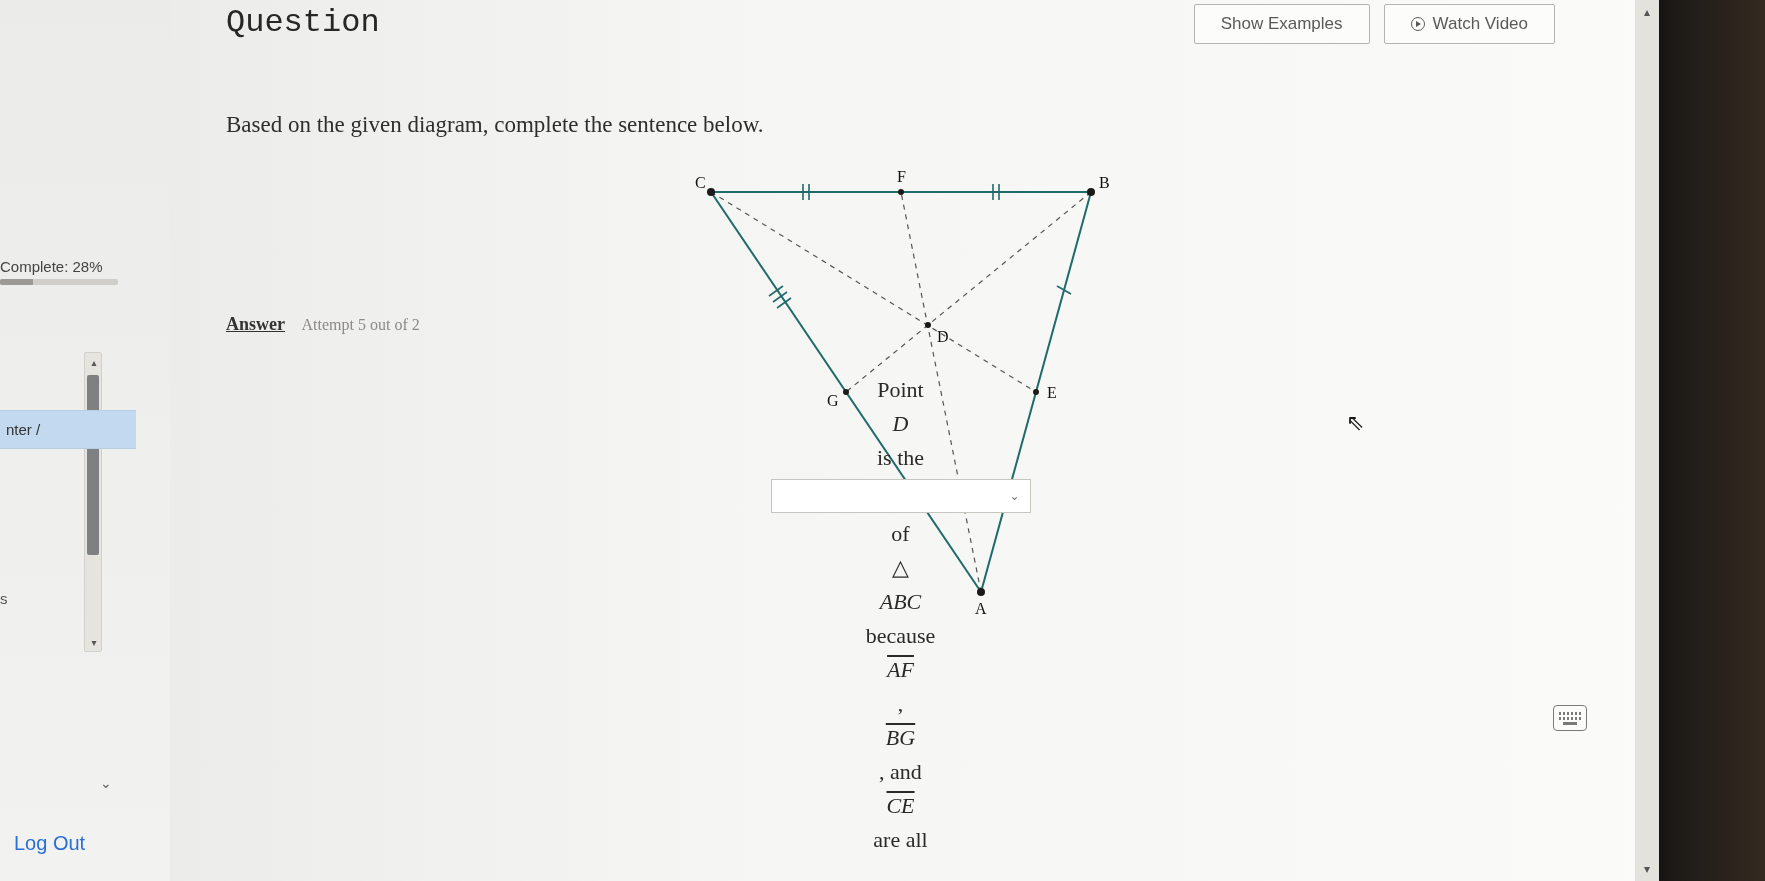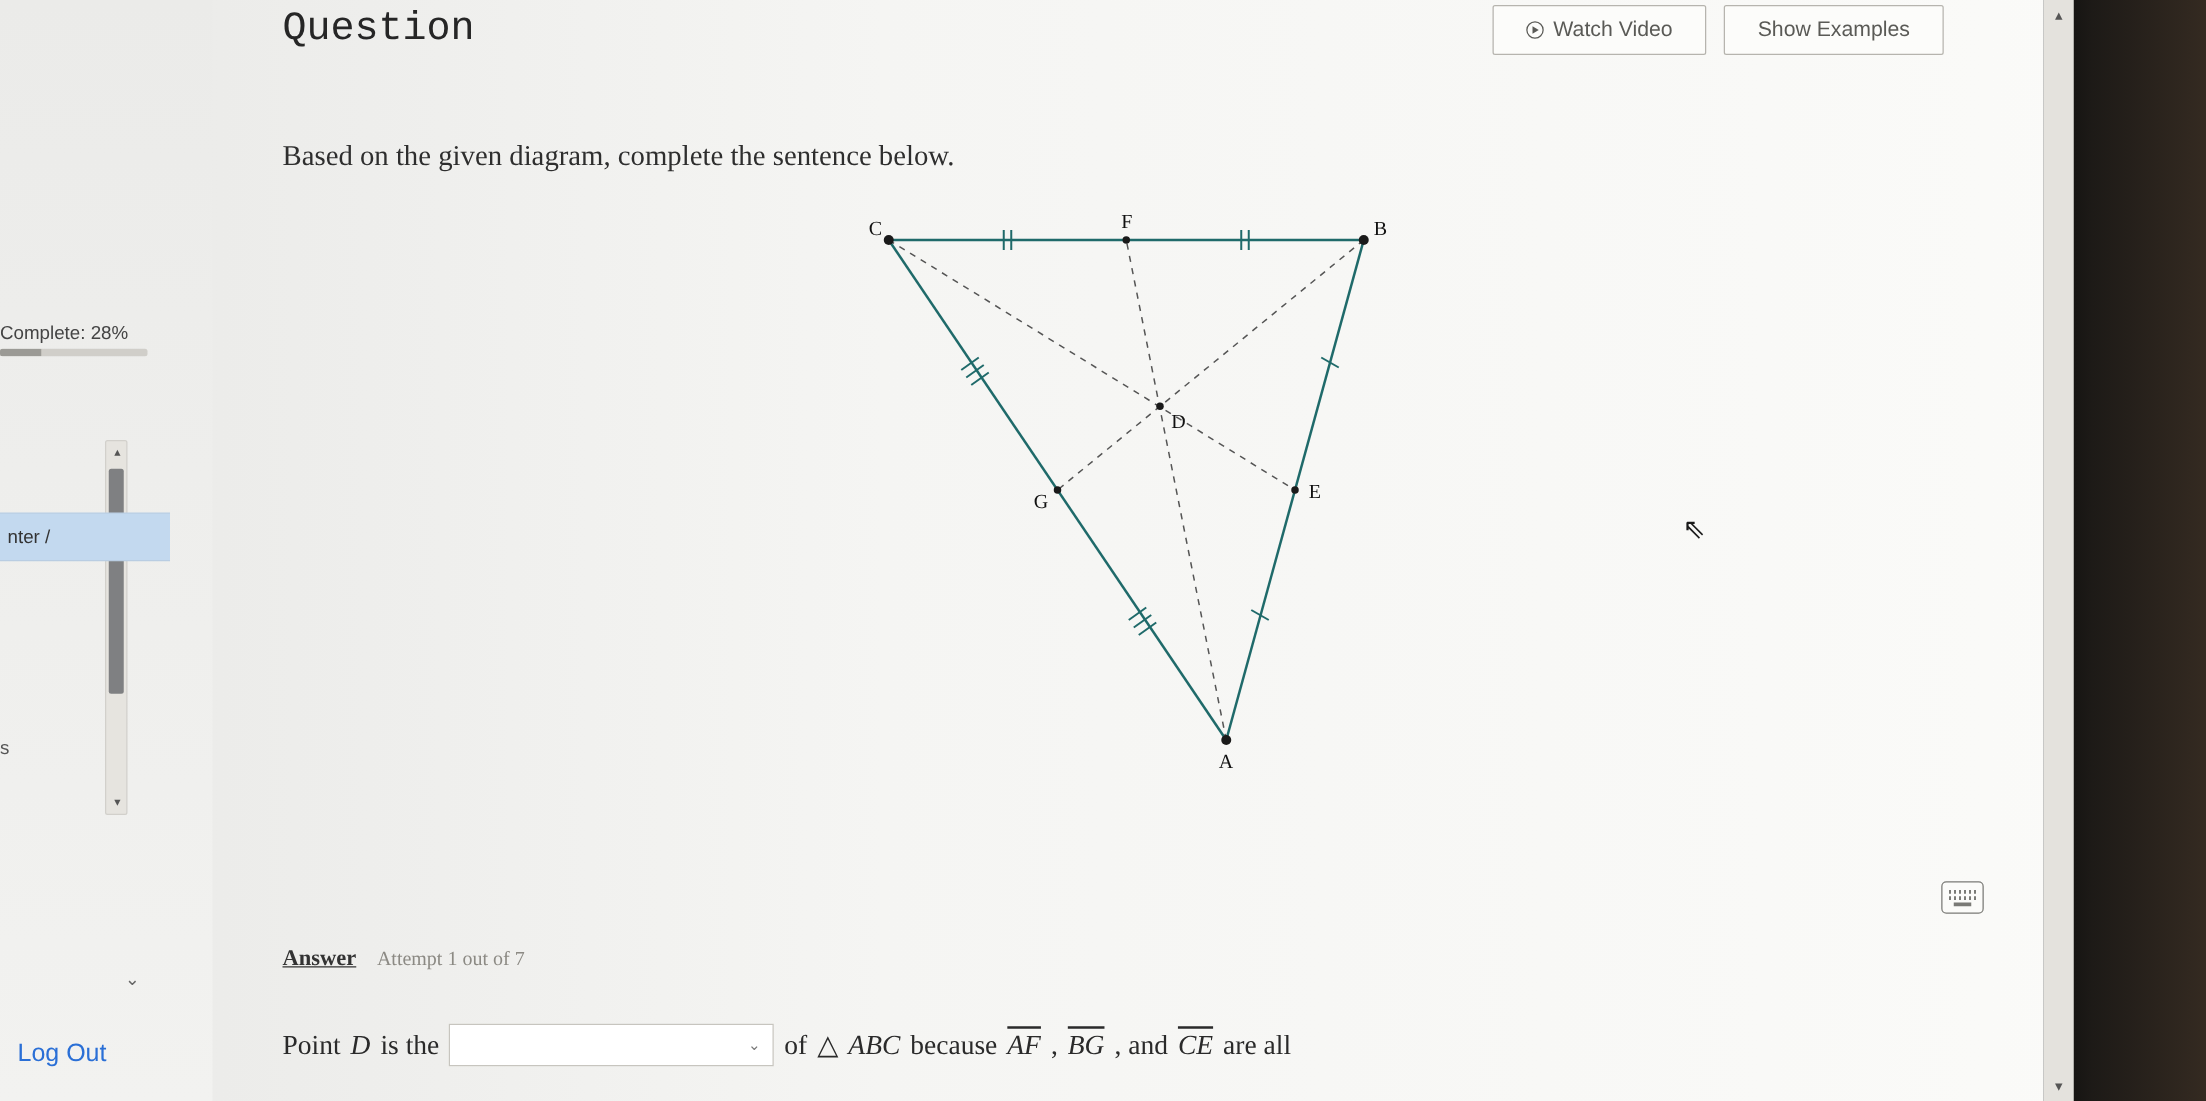--- a/index.html
+++ b/index.html
@@ -34,21 +34,21 @@
   .solid { stroke:#1f6a6a; stroke-width:2; fill:none; }
   .dashed { stroke:#555; stroke-width:1.2; stroke-dasharray:5 5; fill:none; }
   .pt { fill:#1a1a1a; }
   .lbl { font: 16px "Times New Roman", serif; fill:#111; }
   .tick { stroke:#1f6a6a; stroke-width:1.6; }
 
   .answer-block { position:absolute; left:56px; bottom:28px; right:60px;}
   .answer-hdr { font-family: Georgia, serif; font-size:18px; color:#333;}
   .answer-hdr .bold { font-weight:700;text-decoration:underline; }
   .answer-hdr .attempt { color:#8c8a84; margin-left:12px; font-size:16px;}
-  .answer-line { display:flex; align-items:center; gap:8px; margin-top:42px; font-family:Georgia,"Times New Roman",serif; font-size:22px; color:#2a2a2a;}
+  .answer-line { display:flex; align-items:center; gap:8px; margin-top:42px; font-family:Georgia,"Times New Roman",serif; font-size:22px; color:#2a2a2a;flex-direction:column;}
   .answer-line .ital { font-style: italic; }
   .dropdown { width:260px; height:34px; border:1px solid #c7c5bf; background:#fff; display:flex; align-items:center; justify-content:flex-end; padding:0 10px; cursor:pointer;}
   .dropdown .caret { color:#777; font-size:12px;}
   .overline { text-decoration: overline; font-style: italic; }
 
   .keyboard-icon { position:absolute; right:48px; bottom:150px; width:34px; height:26px; border:1.5px solid #7a7a76; border-radius:4px; background:#fbfbf9; display:flex; flex-direction:column; justify-content:center; align-items:center; gap:2px; cursor:pointer;}
   .keyboard-icon .dots { width:22px; height:3px; background:repeating-linear-gradient(90deg,#7a7a76 0 2px,transparent 2px 4px);}
   .keyboard-icon .space { width:14px; height:3px; background:#7a7a76;}
 
   .right-strip { width:130px; flex:0 0 130px; background:linear-gradient(90deg,#0c0c0c 0%,#1d1a17 30%,#342a21 100%); position:relative;}
@@ -79,25 +79,25 @@
     <div class="s-letter">s</div>
     <div class="chev">⌄</div>
     <div class="logout">Log Out</div>
   </div>
 
   <div class="main">
     <div class="header-row">
       <div class="q-title">Question</div>
       <div class="header-btns">
         <div class="hbtn">
+          <span>Show Examples</span>
+        </div>
+        <div class="hbtn">
           <span class="play"></span>
           <span>Watch Video</span>
-        </div>
-        <div class="hbtn">
-          <span>Show Examples</span>
         </div>
       </div>
     </div>
 
     <div class="prompt">Based on the given diagram, complete the sentence below.</div>
 
     <div class="diagram-wrap">
       <svg class="diagram" viewBox="0 0 520 460">
 
         <line class="solid" x1="60" y1="30" x2="440" y2="30"></line>
@@ -149,21 +149,21 @@
         <text class="lbl" x="246" y="20">F</text>
         <text class="lbl" x="396" y="236">E</text>
         <text class="lbl" x="176" y="244">G</text>
         <text class="lbl" x="286" y="180">D</text>
       </svg>
     </div>
 
     <div class="answer-block">
       <div class="answer-hdr">
         <span class="bold">Answer</span>
-        <span class="attempt">Attempt 1 out of 7</span>
+        <span class="attempt">Attempt 5 out of 2</span>
       </div>
       <div class="answer-line">
         <span>Point </span>
         <span class="ital">D</span>
         <span> is the</span>
         <div class="dropdown">
           <span class="caret">⌄</span>
         </div>
         <span>of </span>
         <span>△</span>

